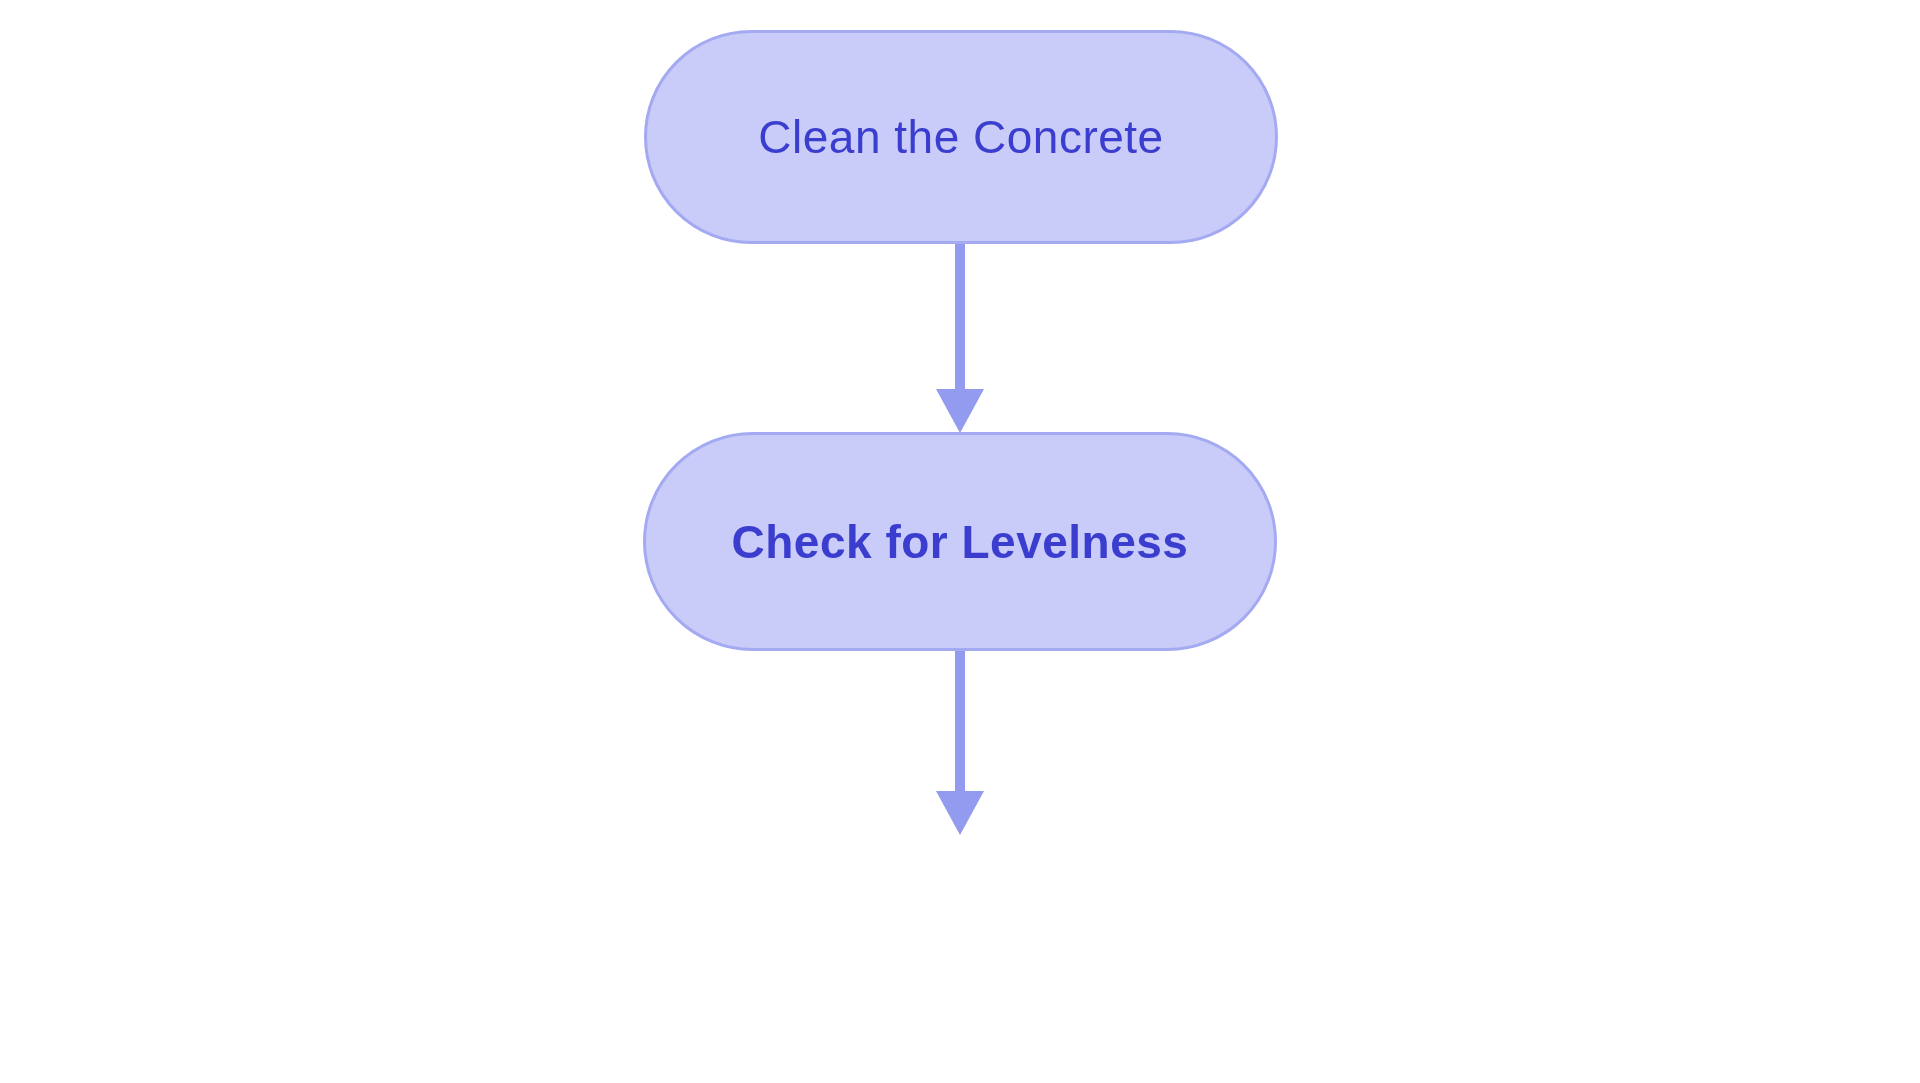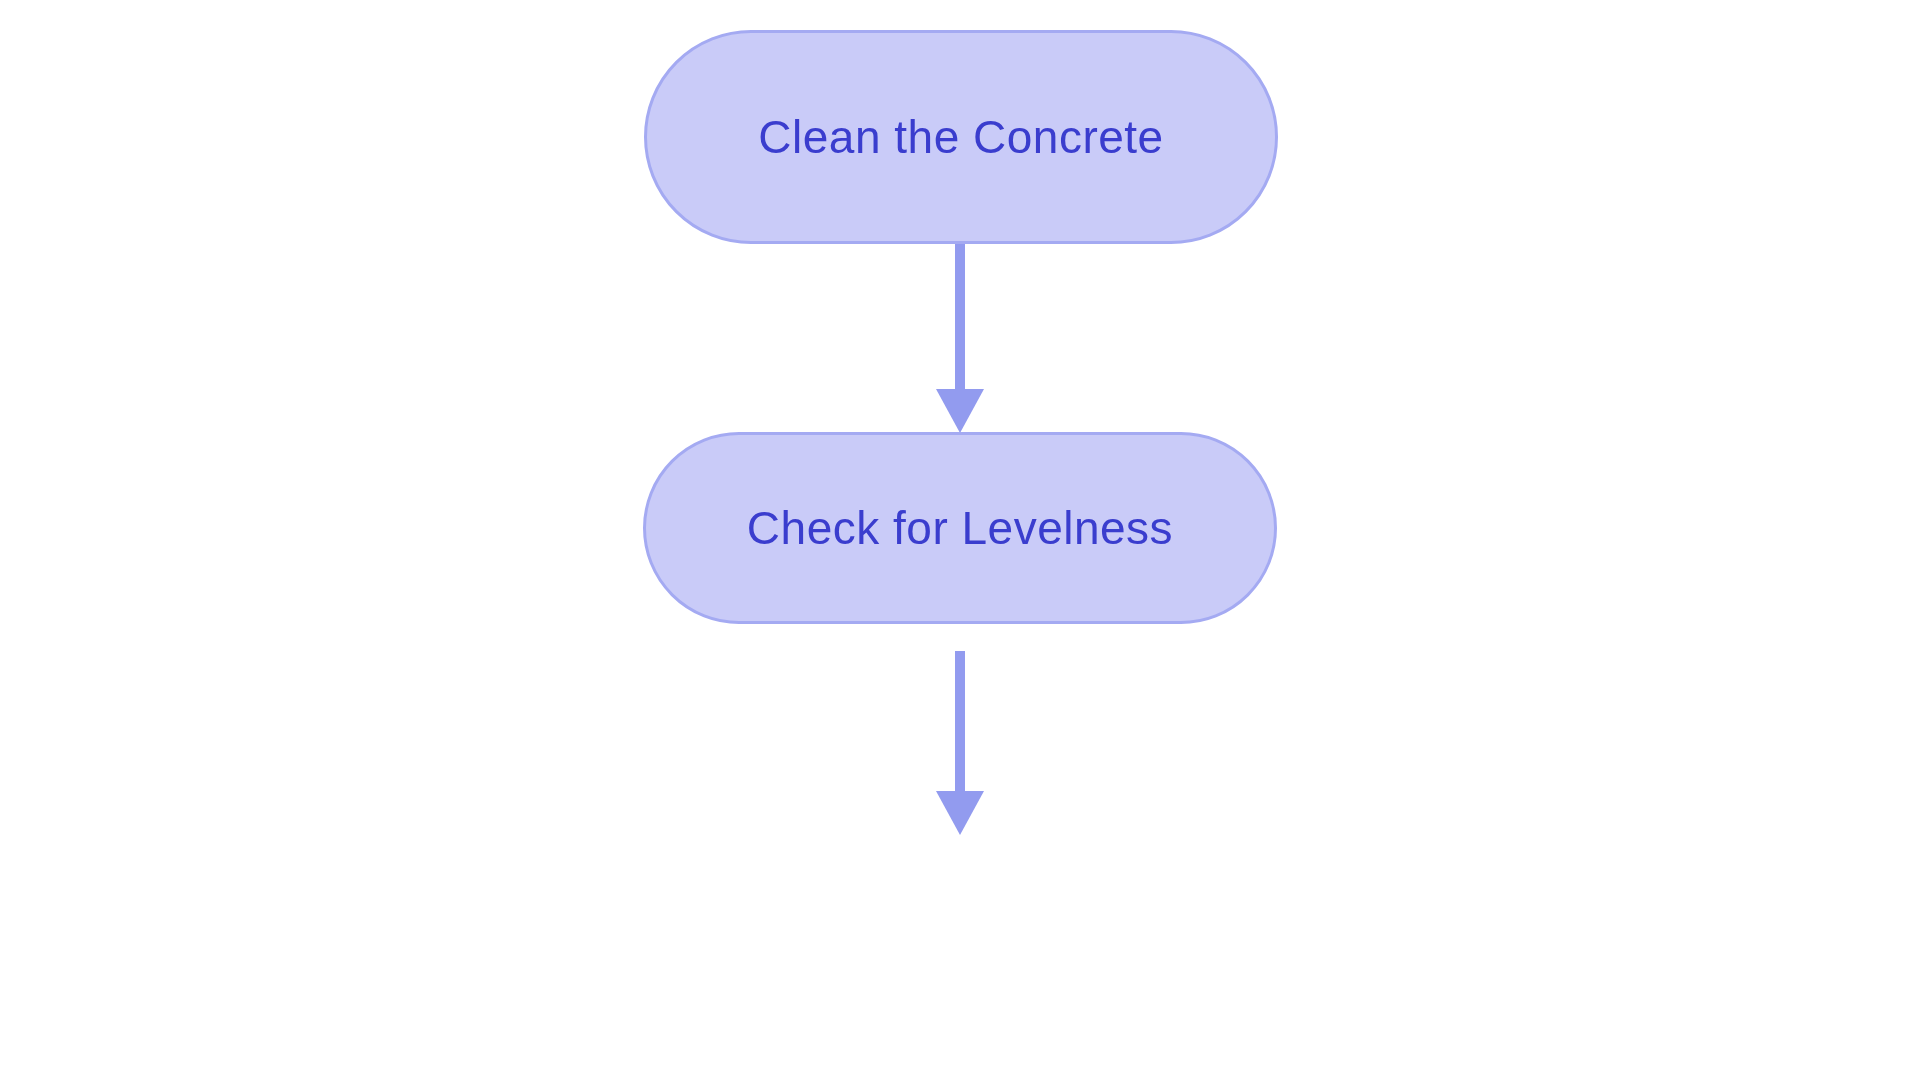--- a/index.html
+++ b/index.html
@@ -32,21 +32,21 @@
     font-size: 46px;
     font-weight: 400;
     letter-spacing: 0.5px;
     display: flex;
     align-items: center;
     justify-content: center;
     text-align: center;
     white-space: nowrap;
   }
   .node-1 { left: 644px; top: 30px;  width: 634px; height: 214px; }
-  .node-2 { left: 643px; top: 432px; width: 634px; height: 192px; }
+  .node-2 { left: 643px; top: 432px; width: 634px; height: 219px; font-weight: bold; }
   .node-3 { left: 684px; top: 835px; width: 556px; height: 215px; }
   .arrow {
     position: absolute;
     display: block;
   }
   .arrow-1 { left: 932px; top: 244px; }
   .arrow-2 { left: 932px; top: 651px; }
   .arrow line {
     stroke: var(--arrow);
     stroke-width: 10;

